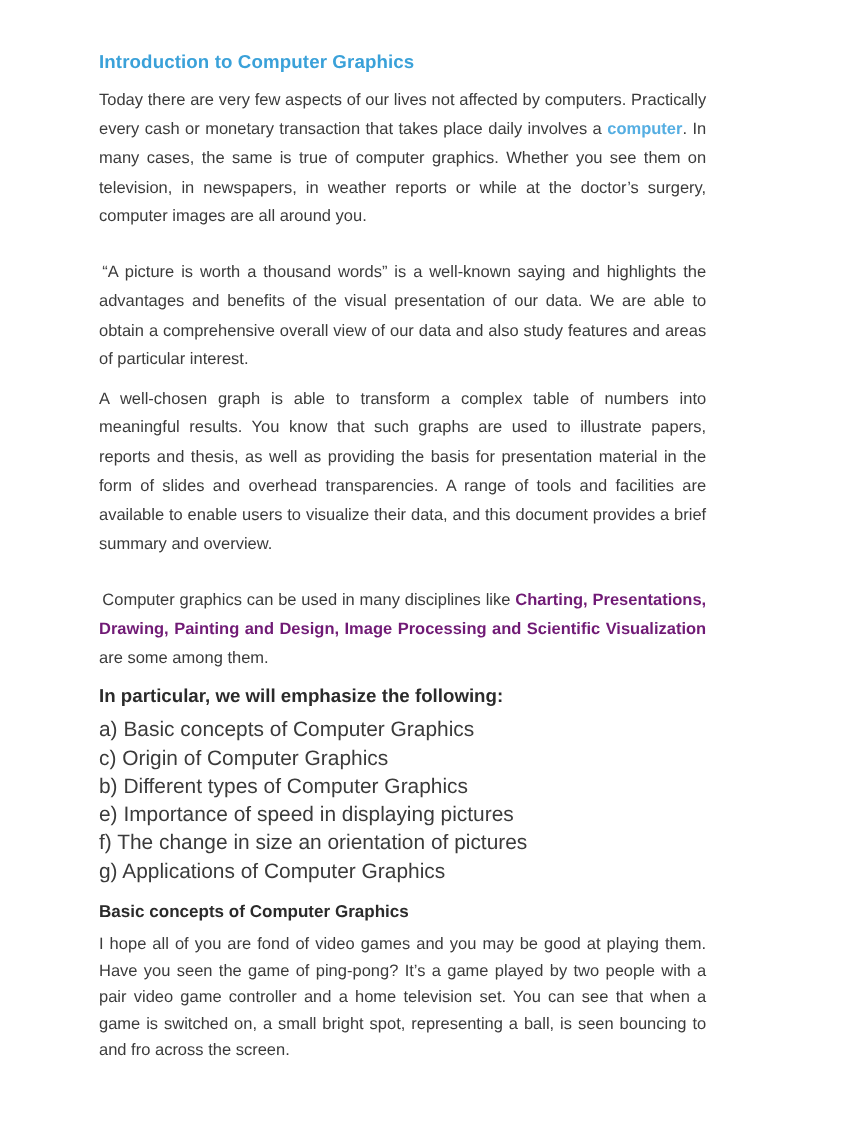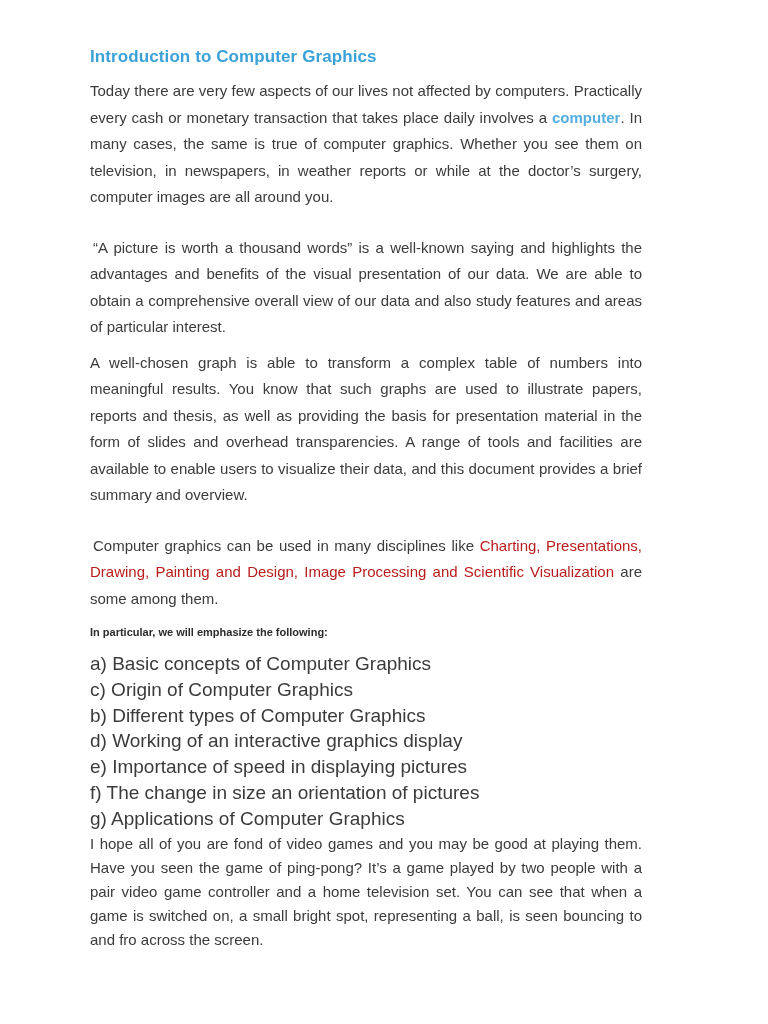--- a/index.html
+++ b/index.html
@@ -22,23 +22,23 @@
     letter-spacing: 0.1px;
   }
   .para {
     font-size: 15px;
     line-height: 26.5px;
     text-align: justify;
     margin: 0 0 9px 0;
   }
   .para.indent { text-indent: 3px; margin-top: 24px; }
   .para .link { text-decoration: none; cursor: pointer; font-weight: bold; }
-  .para b, .para .bold-run { font-weight: normal; color: #b91c1c; }
+  .para b, .para .bold-run { font-weight: bold; color: #701a75; }
   .emphasis-heading {
-    font-size: 11px;
+    font-size: 17px;
     font-weight: bold;
     line-height: 21px;
     color: #2b2b2b;
     margin: 10px 0 8px 0;
   }
   .topics-list { margin: 0 0 0 0; }
   .list-item {
     font-size: 19px;
     line-height: 25.8px;
     text-align: left;
@@ -69,22 +69,22 @@
   <p class="para">A well-chosen graph is able to transform a complex table of numbers into meaningful results. You know that such graphs are used to illustrate papers, reports and thesis, as well as providing the basis for presentation material in the form of slides and overhead transparencies. A range of tools and facilities are available to enable users to visualize their data, and this document provides a brief summary and overview.</p>
 
   <p class="para indent"><span> Computer graphics can be used in many disciplines like </span><span class="bold-run">Charting, Presentations, Drawing, Painting and Design, Image Processing and Scientific Visualization</span><span> are some among them.</span></p>
 
   <h2 class="emphasis-heading">In particular, we will emphasize the following:</h2>
 
   <div class="topics-list">
     <div class="list-item">a) Basic concepts of Computer Graphics</div>
     <div class="list-item">c) Origin of Computer Graphics</div>
     <div class="list-item">b) Different types of Computer Graphics</div>
-    <div class="list-item">d) Working of an interactive graphics display</div>
     <div class="list-item">e) Importance of speed in displaying pictures</div>
     <div class="list-item">f) The change in size an orientation of pictures</div>
     <div class="list-item">g) Applications of Computer Graphics</div>
   </div>
 
+  <h3 class="sub-heading">Basic concepts of Computer Graphics</h3>
 
   <p class="para wide">I hope all of you are fond of video games and you may be good at playing them. Have you seen the game of ping-pong? It’s a game played by two people with a pair video game controller and a home television set. You can see that when a game is switched on, a small bright spot, representing a ball, is seen bouncing to and fro across the screen.</p>
 
 </div>
 
 </body></html>

